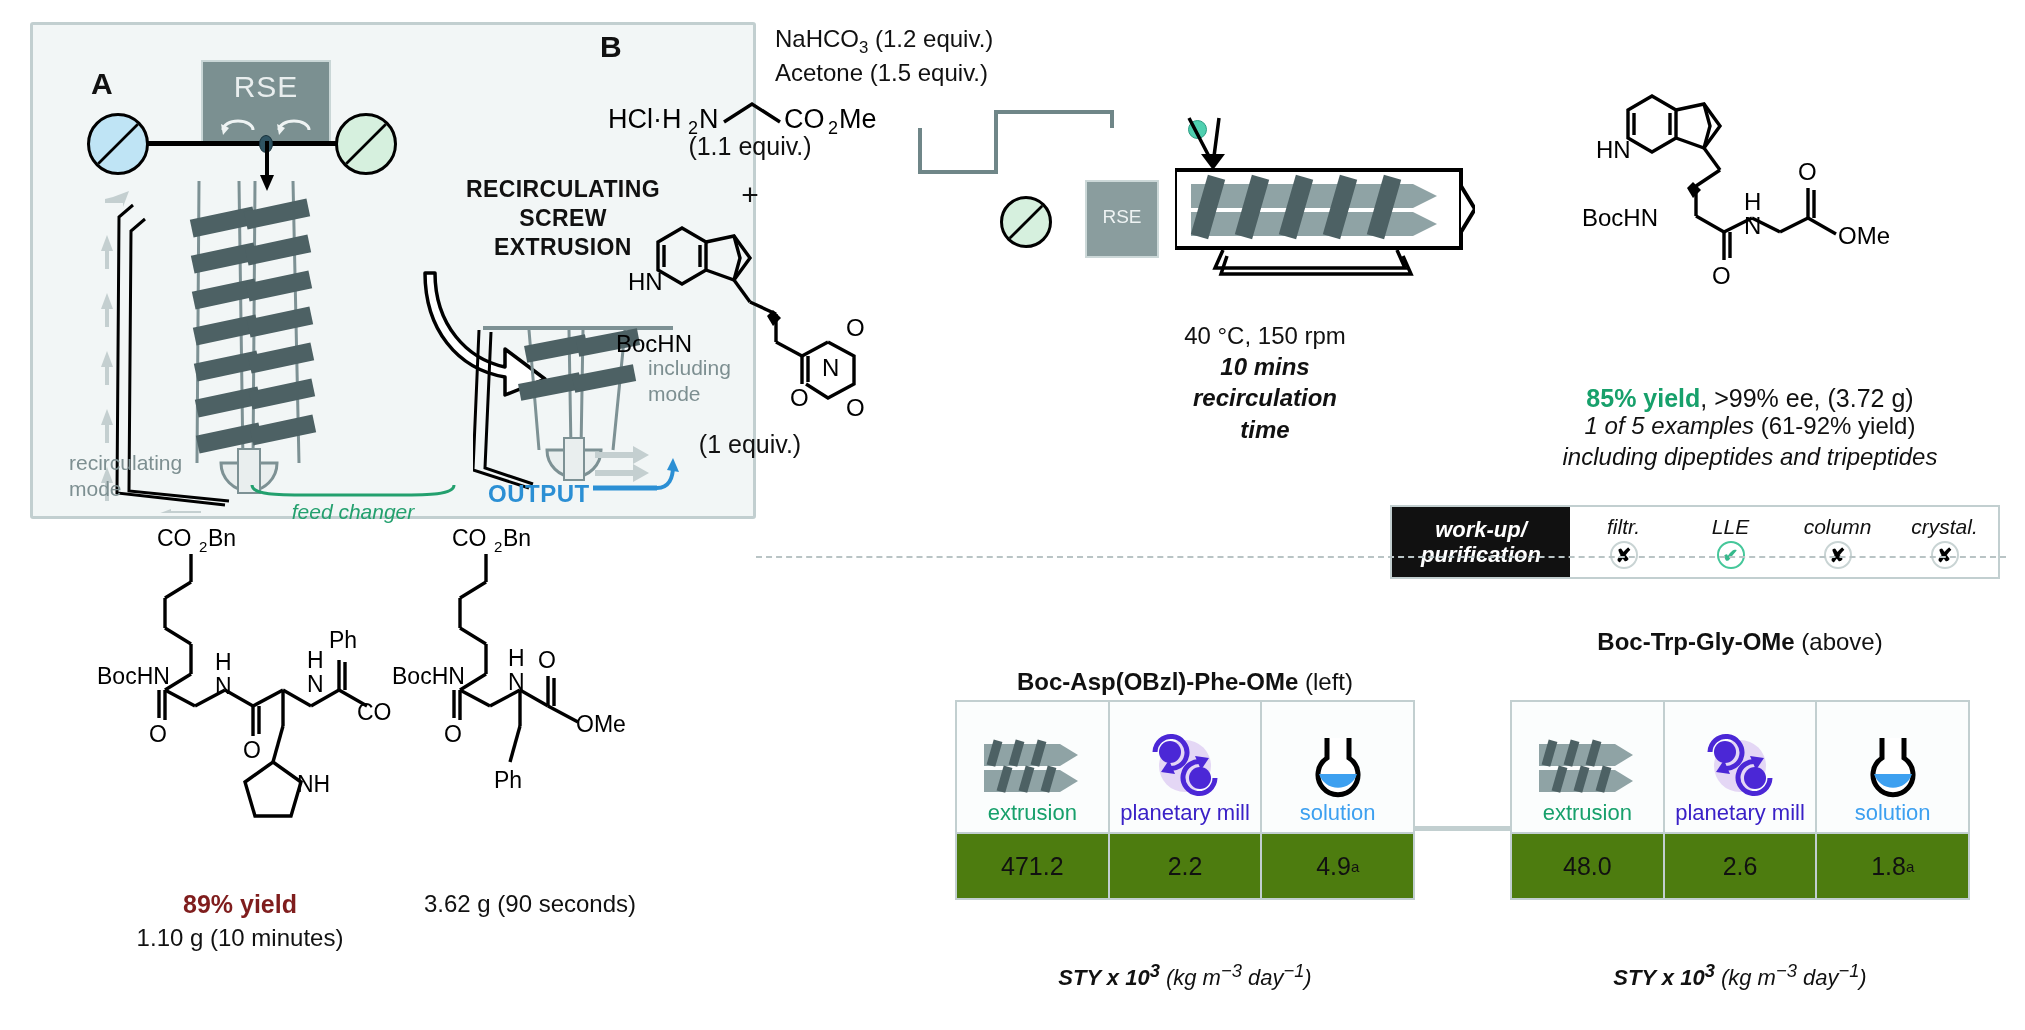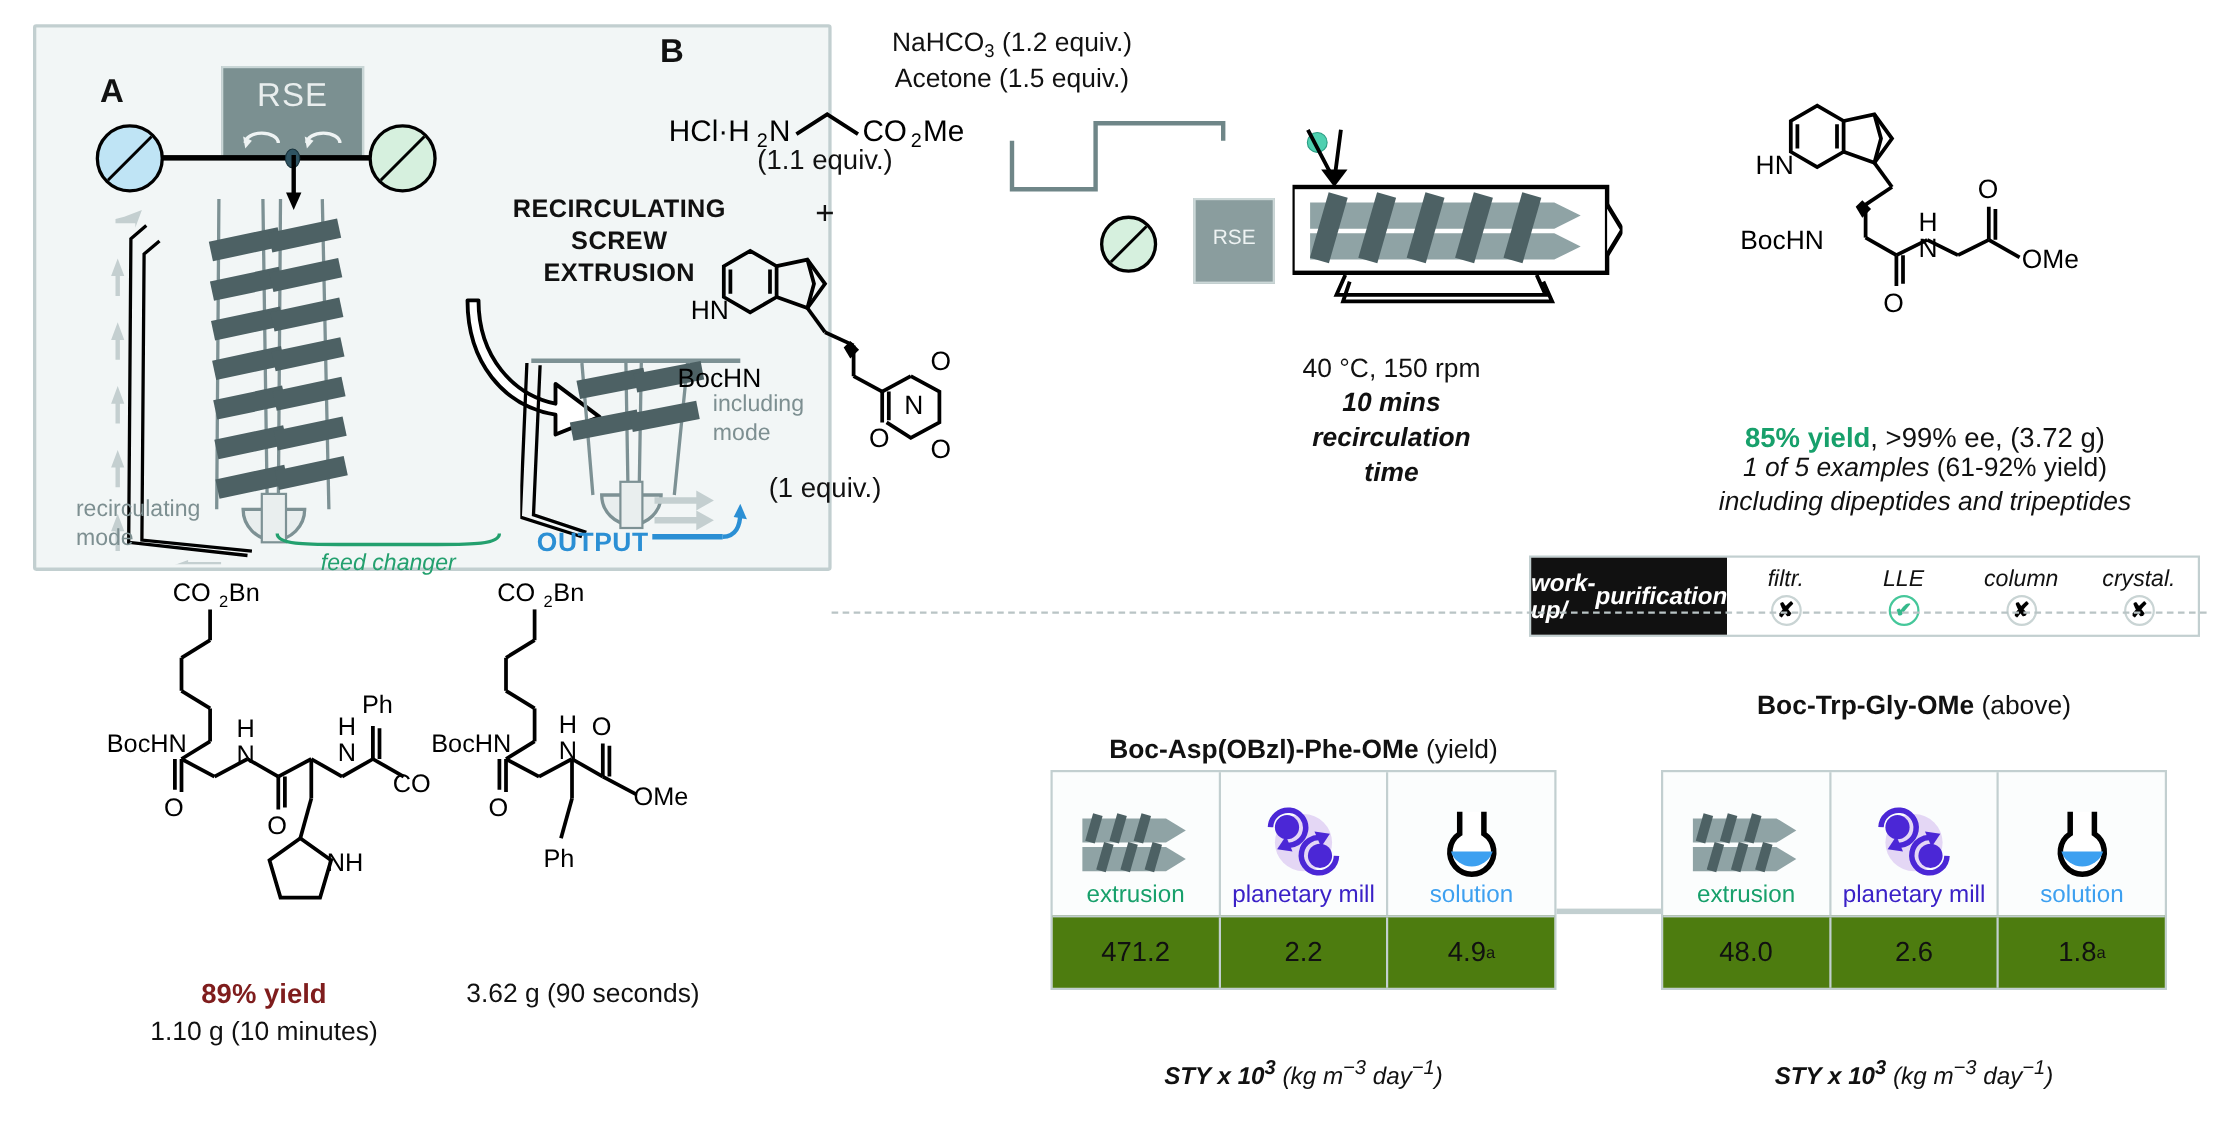--- a/index.html
+++ b/index.html
@@ -35,40 +35,40 @@
   #pipe-top { left:110px; top:116px; width:200px; height:5px; background:#000; }
   #rse-title { left:405px; top:150px; width:250px; text-align:center; font-size:23px; font-weight:bold; line-height:1.25; letter-spacing:.4px; }
   .gray-label { color:#7d8f91; font-size:21px; line-height:1.22; }
   #continuous-mode { left:615px; top:330px; width:120px; }
   #recirc-mode { left:36px; top:425px; width:130px; }
   #feed-changer { left:205px; top:458px; width:230px; text-align:center; color:#23a06e; font-size:21px; font-style:italic; }
   #output-label { left:455px; top:455px; color:#2b8fd4; font-size:24px; font-weight:bold; letter-spacing:.5px; }
 
   
   #panelB-letter { left:600px; top:30px; font-size:30px; font-weight:bold; }
-  #reagents-top { left:775px; top:24px; width:290px; text-align:center; font-size:24px; line-height:1.28; }
+  #reagents-top { left:775px; top:24px; width:290px; font-size:24px; line-height:1.28; }
   #gly-struct { left:600px; top:92px; width:300px; text-align:center; font-size:26px; }
   #gly-equiv { left:600px; top:132px; width:300px; text-align:center; font-size:25px; }
   #plus-sign { left:600px; top:178px; width:300px; text-align:center; font-size:30px; }
   #trp-equiv { left:600px; top:430px; width:300px; text-align:center; font-size:25px; }
   #cond-text { left:1155px; top:320px; width:220px; text-align:center; font-size:24px; line-height:1.3; }
   #cond-text .it { font-style:italic; font-weight:bold; }
   #rse-box2 { left:1085px; top:180px; width:74px; height:78px; background:#8a9d9e; border:2px solid #ccd8d8; }
   #rse-box2 span { display:block; text-align:center; margin-top:24px; font-size:19px; color:#eef3f3; }
   #valve-b { left:1000px; top:196px; width:52px; height:52px; border-radius:50%; border:3px solid #000; background:#d6f0de; }
   #feed-dot { left:1188px; top:120px; width:19px; height:19px; border-radius:50%; background:#4fd0b0; border:1px solid #2b9d84; }
   #yield-line { left:1500px; top:384px; width:500px; text-align:center; font-size:25px; }
   #yield-line .g { color:#17a06b; font-weight:bold; }
   #examples-line { left:1500px; top:410px; width:500px; text-align:center; font-size:24px; font-style:italic; line-height:1.3; }
   #examples-line .n { font-style:normal; }
 
   
   #workup { left:1390px; top:505px; width:610px; height:74px; display:flex; border:2px solid #c2cfd0; background:#fff; }
   #workup-label { width:178px; background:#111; color:#fff; font-style:italic; font-weight:bold; font-size:22px;
-                  display:flex; align-items:center; justify-content:center; line-height:1.15; }
+                  display:flex; flex-direction:column; align-items:center; justify-content:center; line-height:1.15; }
   .wu-items { flex:1; display:flex;align-items:center; }
   .wu-item { flex:1; display:flex; flex-direction:column; align-items:center; justify-content:center; }
   .wu-item .cap { font-size:21px; font-style:italic; margin-bottom:2px; }
   .mark { width:28px; height:28px; border-radius:50%; border:2px solid #c9d4d4; display:flex; align-items:center; justify-content:center; font-size:19px; font-weight:bold; }
   .mark.ok { border-color:#45c79a; color:#35b98b; }
   .mark.no { color:#000; }
 
   
   #dash { left:756px; top:556px; width:1250px; height:0; border-top:2px dashed #b9c4c5; }
 
@@ -453,21 +453,21 @@
 
 <div class="abs yield-block" id="y1">
   <div class="g">89% yield</div>
   <div>1.10 g (10 minutes)</div>
 </div>
 <div class="abs yield-block" id="y2">
   <div>3.62 g (90 seconds)</div>
 </div>
 
 <div class="abs cmp-title" id="t1-title">
-  <b>Boc-Asp(OBzl)-Phe-OMe</b><span> (yield)</span>
+  <b>Boc-Asp(OBzl)-Phe-OMe</b><span> (left)</span>
 </div>
 <div class="abs cmp-title" id="t2-title">
   <b>Boc-Trp-Gly-OMe</b><span> (above)</span>
 </div>
 
 <div class="abs cmp-table" id="t1">
   <div class="cmp-head">
     <div class="cmp-cell">
       <svg width="104" height="62" viewBox="0 0 104 62">
         <g fill="#8fa3a5">

